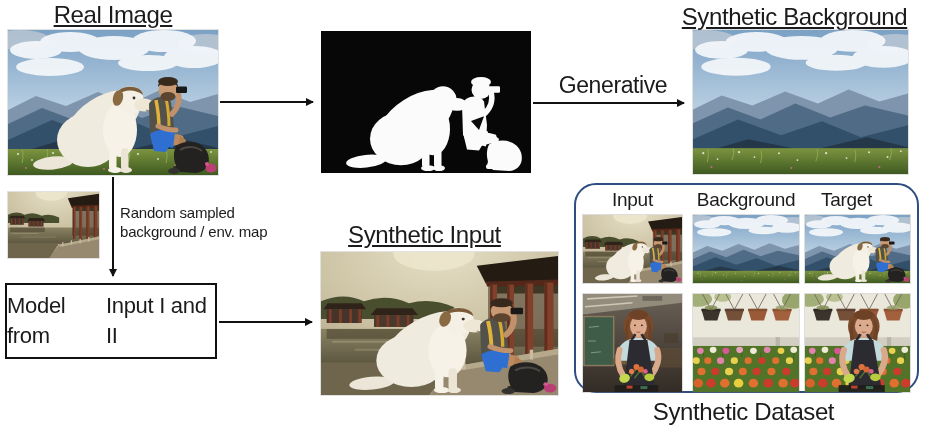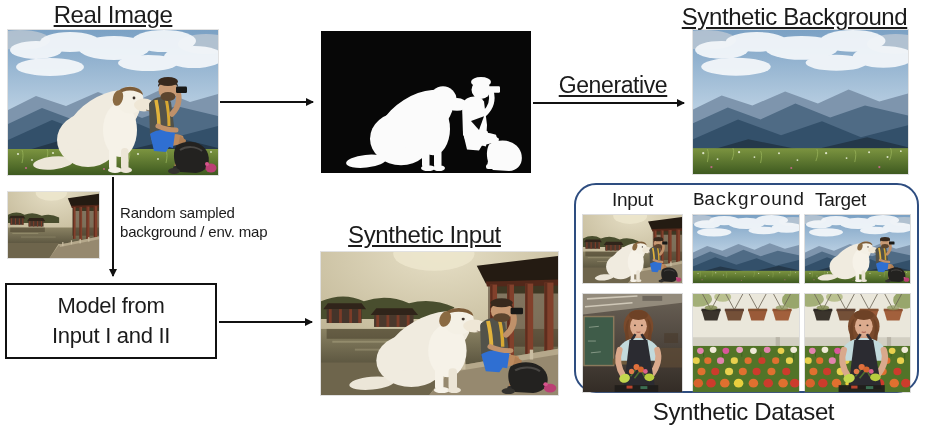--- a/index.html
+++ b/index.html
@@ -2,24 +2,24 @@
 <html><head>
 <meta charset="utf-8">
 <style>
   html,body{margin:0;padding:0;background:#fff;}
   .canvas{position:relative;width:929px;height:432px;background:#ffffff;overflow:hidden;
           font-family:"Liberation Sans", sans-serif;color:#1b1b1b;}
   .title{position:absolute;text-align:center;font-size:24px;letter-spacing:-0.4px;white-space:nowrap;text-decoration:underline;}
   .photo{position:absolute;overflow:hidden;box-shadow:0 0 0 1px rgba(120,120,120,.22);}
   .photo svg{display:block;width:100%;height:100%;}
   .arrows{position:absolute;left:0;top:0;width:929px;height:432px;pointer-events:none;z-index:6;}
-  .flowlabel{position:absolute;text-align:center;font-size:23px;letter-spacing:-0.4px;white-space:nowrap;text-decoration:underline;}
+  .flowlabel{position:absolute;text-align:center;font-size:23px;letter-spacing:-0.4px;white-space:nowrap;}
   .smalllabel{position:absolute;font-size:15px;line-height:19px;letter-spacing:-0.2px;white-space:nowrap;}
   .modelbox{position:absolute;left:5px;top:283px;width:212px;height:76px;border:2px solid #111;
-            background:#fff;display:flex;flex-direction:column;align-items:center;justify-content:center;
+            background:#fff;display:flex;flex-direction:row;align-items:center;justify-content:center;
             font-size:22px;line-height:30px;letter-spacing:-0.3px;box-sizing:border-box;}
   .panel{position:absolute;left:574px;top:183px;width:345px;height:210px;border:2px solid #2e4d80;
          border-radius:22px;background:#fff;box-sizing:border-box;z-index:2;}
   .panel .hdr{position:absolute;top:4px;font-size:19px;text-align:center;letter-spacing:-0.3px;}
   .thumb{position:absolute;overflow:hidden;box-shadow:0 0 0 1px rgba(120,120,120,.25);}
   .thumb svg{display:block;width:100%;height:100%;}
   .caption{position:absolute;left:571px;top:398px;width:345px;text-align:center;font-size:24px;letter-spacing:-0.4px;}
   .defs-holder{position:absolute;width:0;height:0;overflow:hidden;}
 </style>
 </head>
@@ -378,22 +378,22 @@
     <div>background / env. map</div>
   </div>
 
   <div class="modelbox">
     <div>Model from</div>
     <div>Input I and II</div>
   </div>
 
   <div class="panel" style="border-color: rgb(46, 77, 128);">
     <div class="hdr" style="left:7px;width:99px;">Input</div>
-    <div class="hdr" style="left:117px;width:106px;font-family:Liberation Mono, monospace;">Background</div>
-    <div class="hdr" style="left:212px;width:105px;">Target</div>
+    <div class="hdr" style="left:117px;width:106px;">Background</div>
+    <div class="hdr" style="left:218px;width:105px;">Target</div>
 
     <div class="thumb" style="left:7px;top:30px;width:99px;height:68px;" aria-label="Man and dog in temple scene">
       <svg viewBox="0 0 210 145" preserveAspectRatio="none">
           <use href="#g-temple"></use>
           <use href="#g-dogman"></use>
         </svg>
     </div>
     <div class="thumb" style="left:117px;top:30px;width:106px;height:68px;" aria-label="Mountain landscape">
       <svg viewBox="0 0 210 145" preserveAspectRatio="none">
           <use href="#g-mountain"></use>

